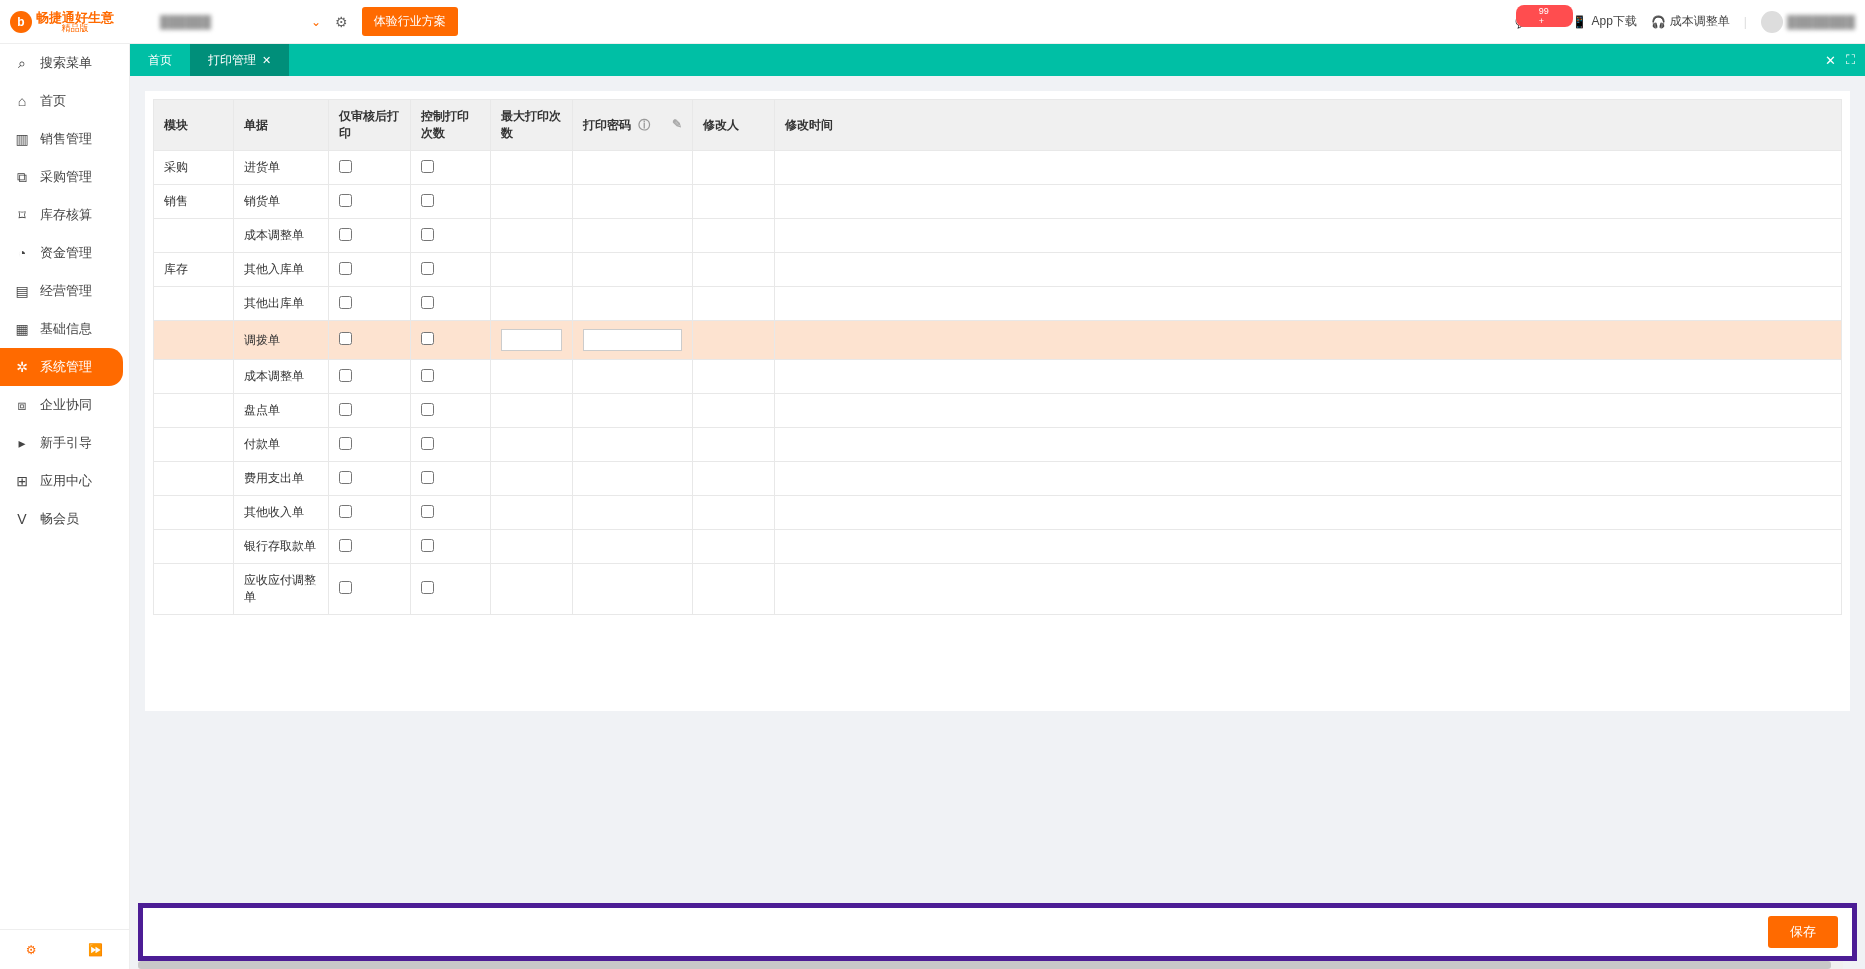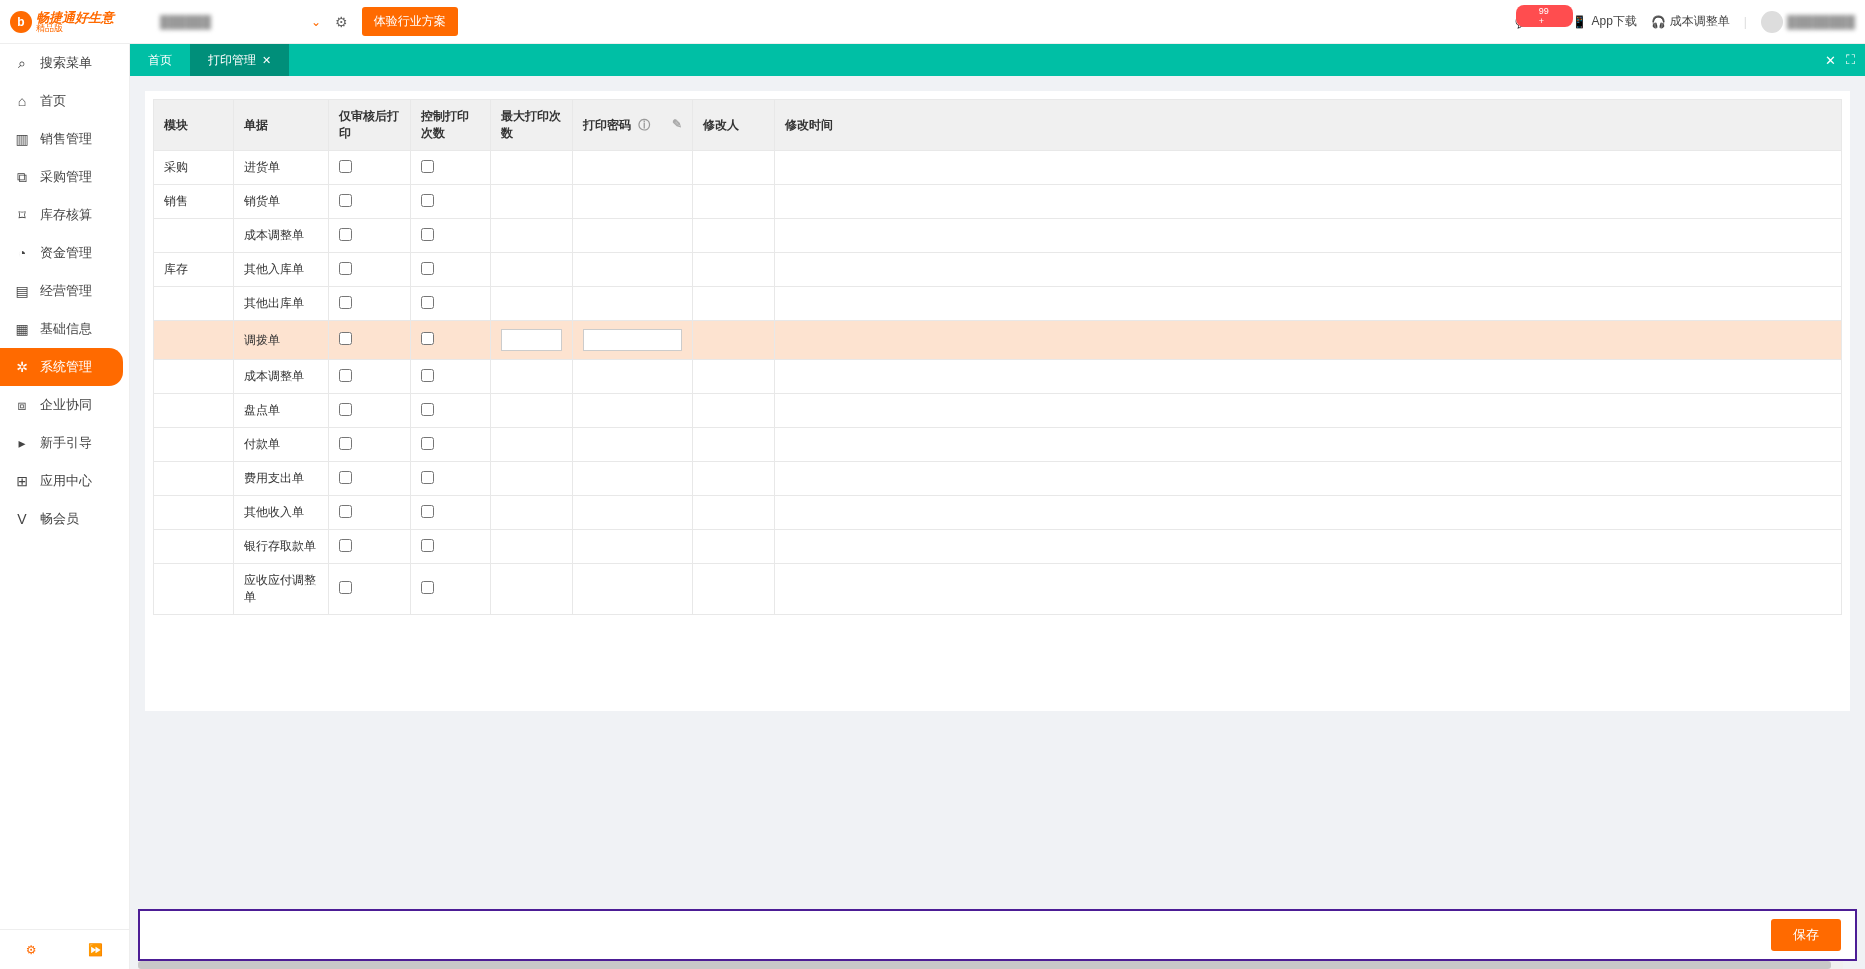--- a/index.html
+++ b/index.html
@@ -2,22 +2,22 @@
 <html><head>
 <meta charset="utf-8">
 <style>
 * { box-sizing: border-box; margin: 0; padding: 0; }
 body { font-family: "Microsoft YaHei", Arial, sans-serif; font-size: 12px; color: #333; background: #fff; overflow: hidden; width: 1865px; height: 969px; }
 
 
 .header { height: 44px; display: flex; align-items: center; padding: 0 10px; border-bottom: 1px solid #eee; }
 .logo-area { width: 120px; display: flex; align-items: center; }
 .logo-icon { width: 22px; height: 22px; background: #ff6a00; border-radius: 50%; display: inline-flex; align-items: center; justify-content: center; color: #fff; font-weight: bold; margin-right: 4px; }
-.logo-text { color: #ff6a00; font-size: 13px; font-weight: bold; line-height: 1; font-style: italic; }
-.logo-sub { color: #ff6a00; font-size: 9px; line-height: 1; }
+.logo-text { color: #ff6a00; font-size: 13px; font-weight: bold; line-height: 1; }
+.logo-sub { color: #ff6a00; font-size: 9px; line-height: 1; text-align: center; }
 .org-select { margin-left: 30px; display: flex; align-items: center; color: #999; filter: blur(2px); }
 .chevron { color: #ff6a00; margin-left: 100px; font-size: 12px; }
 .gear { margin-left: 14px; color: #666; font-size: 14px; }
 .cta-btn { margin-left: 14px; background: #ff6a00; color: #fff; border: none; border-radius: 3px; padding: 6px 12px; font-size: 12px; cursor: pointer; }
 .header-right { margin-left: auto; display: flex; align-items: center; gap: 14px; color: #444; }
 .hr-item { display: flex; align-items: center; gap: 4px; cursor: pointer; position: relative; }
 .badge { position: absolute; top: -8px; right: -14px; background: #ff4d4f; color: #fff; font-size: 9px; padding: 1px 23px; border-radius: 8px; }
 .divider { color: #ddd; }
 .avatar { width: 22px; height: 22px; border-radius: 50%; background: #ddd; }
 .user-name { color: #999; filter: blur(2px); }
@@ -55,21 +55,21 @@
 col.c-pwd { width: 120px; }
 col.c-modifier { width: 82px; }
 col.c-time {}
 tr.highlight td { background: #fde3d0; }
 tr.highlight input.cell-input { background: #fff; border: 1px solid #ccc; width: 100%; height: 22px; padding: 2px 4px; font-size: 12px; }
 .help-ico { color: #999; margin-left: 4px; }
 .edit-ico { float: right; color: #aaa; }
 input[type=checkbox] { width: 13px; height: 13px; }
 
 
-.footer { position: absolute; left: 8px; right: 8px; bottom: 8px; background: #fff; border: 2px solid #4c1d95; padding: 8px 14px; display: flex; align-items: center; }
+.footer { position: absolute; left: 8px; right: 8px; bottom: 8px; background: #fff; border: 5px solid #4c1d95; padding: 8px 14px; display: flex; align-items: center; }
 .save-btn { margin-left: auto; background: #ff6a00; color: #fff; border: none; padding: 7px 22px; border-radius: 3px; font-size: 13px; cursor: pointer; }
 .scrollbar-mock { position: absolute; left: 8px; right: 22px; bottom: 0; height: 8px; background: #f0f0f0; }
 .scrollbar-thumb { position: absolute; left: 0; right: 12px; top: 0; bottom: 0; background: #c8c8c8; border-radius: 3px; }
 </style>
 </head>
 <body>
 
 <div class="header">
   <div class="logo-area">
     <span class="logo-icon">b</span>

